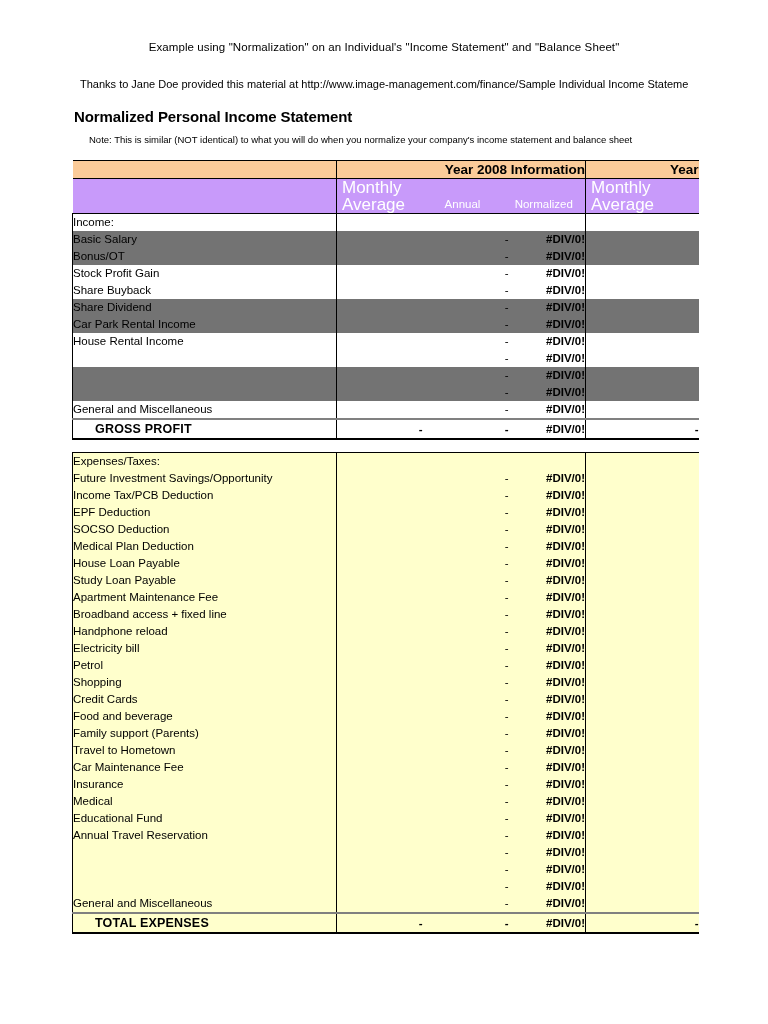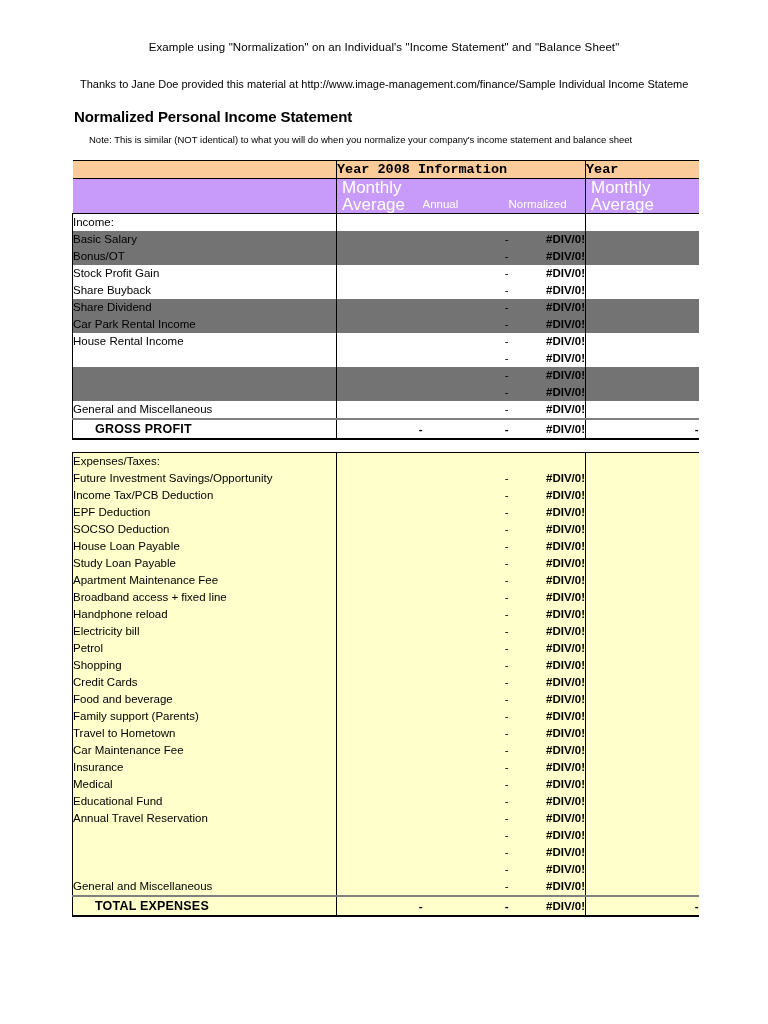--- a/index.html
+++ b/index.html
@@ -86,24 +86,23 @@
   col.c-no    { width: 77px; }
   col.c-ma2   { width: 113px; }
 
   
   .hdr-orange {
     background: #fbcb99;
     height: 31px;
     line-height: 31px;
     font-weight: bold;
     font-size: 13.5px;
-    text-align: left;
+    text-align: right;
     border-top: 1.6px solid #000;
     border-bottom: 1.6px solid #000;
-    font-family: Liberation Mono, monospace;
   }
   .hdr-orange.left-cell {
     border-right: 1.6px solid #000;
   }
   .hdr-purple {
     background: #c89afa;
     color: #ffffff;
     height: 37px;
     border-bottom: 1.6px solid #000;
   }
@@ -116,21 +115,21 @@
     line-height: 17px;
     padding-left: 5px;
     text-align: left;
     white-space: pre-line;
   }
   .sub-1line {
     display: block;
     font-size: 11.5px;
     line-height: 17px;
     margin-top: 17px;
-    text-align: left;
+    text-align: center;
     padding-right: 6px;
   }
   .vsep-r { border-right: 1.6px solid #000; }
 
   
   .lbl {
     padding-left: 3px;
     border-left: 1.6px solid #000;
     border-right: 1.6px solid #000;
   }
@@ -337,20 +336,27 @@
           <td class="num-ma2 bg-yellow"></td>
         </tr>
         <tr class="bg-yellow">
           <td class="lbl bg-yellow">SOCSO Deduction</td>
           <td class="num-ma bg-yellow"></td>
           <td class="num-an bg-yellow">-</td>
           <td class="num-no bg-yellow">#DIV/0!</td>
           <td class="num-ma2 bg-yellow"></td>
         </tr>
         <tr class="bg-yellow">
+          <td class="lbl bg-yellow">Medical Plan Deduction</td>
+          <td class="num-ma bg-yellow"></td>
+          <td class="num-an bg-yellow">-</td>
+          <td class="num-no bg-yellow">#DIV/0!</td>
+          <td class="num-ma2 bg-yellow"></td>
+        </tr>
+        <tr class="bg-yellow">
           <td class="lbl bg-yellow">House Loan Payable</td>
           <td class="num-ma bg-yellow"></td>
           <td class="num-an bg-yellow">-</td>
           <td class="num-no bg-yellow">#DIV/0!</td>
           <td class="num-ma2 bg-yellow"></td>
         </tr>
         <tr class="bg-yellow">
           <td class="lbl bg-yellow">Study Loan Payable</td>
           <td class="num-ma bg-yellow"></td>
           <td class="num-an bg-yellow">-</td>

